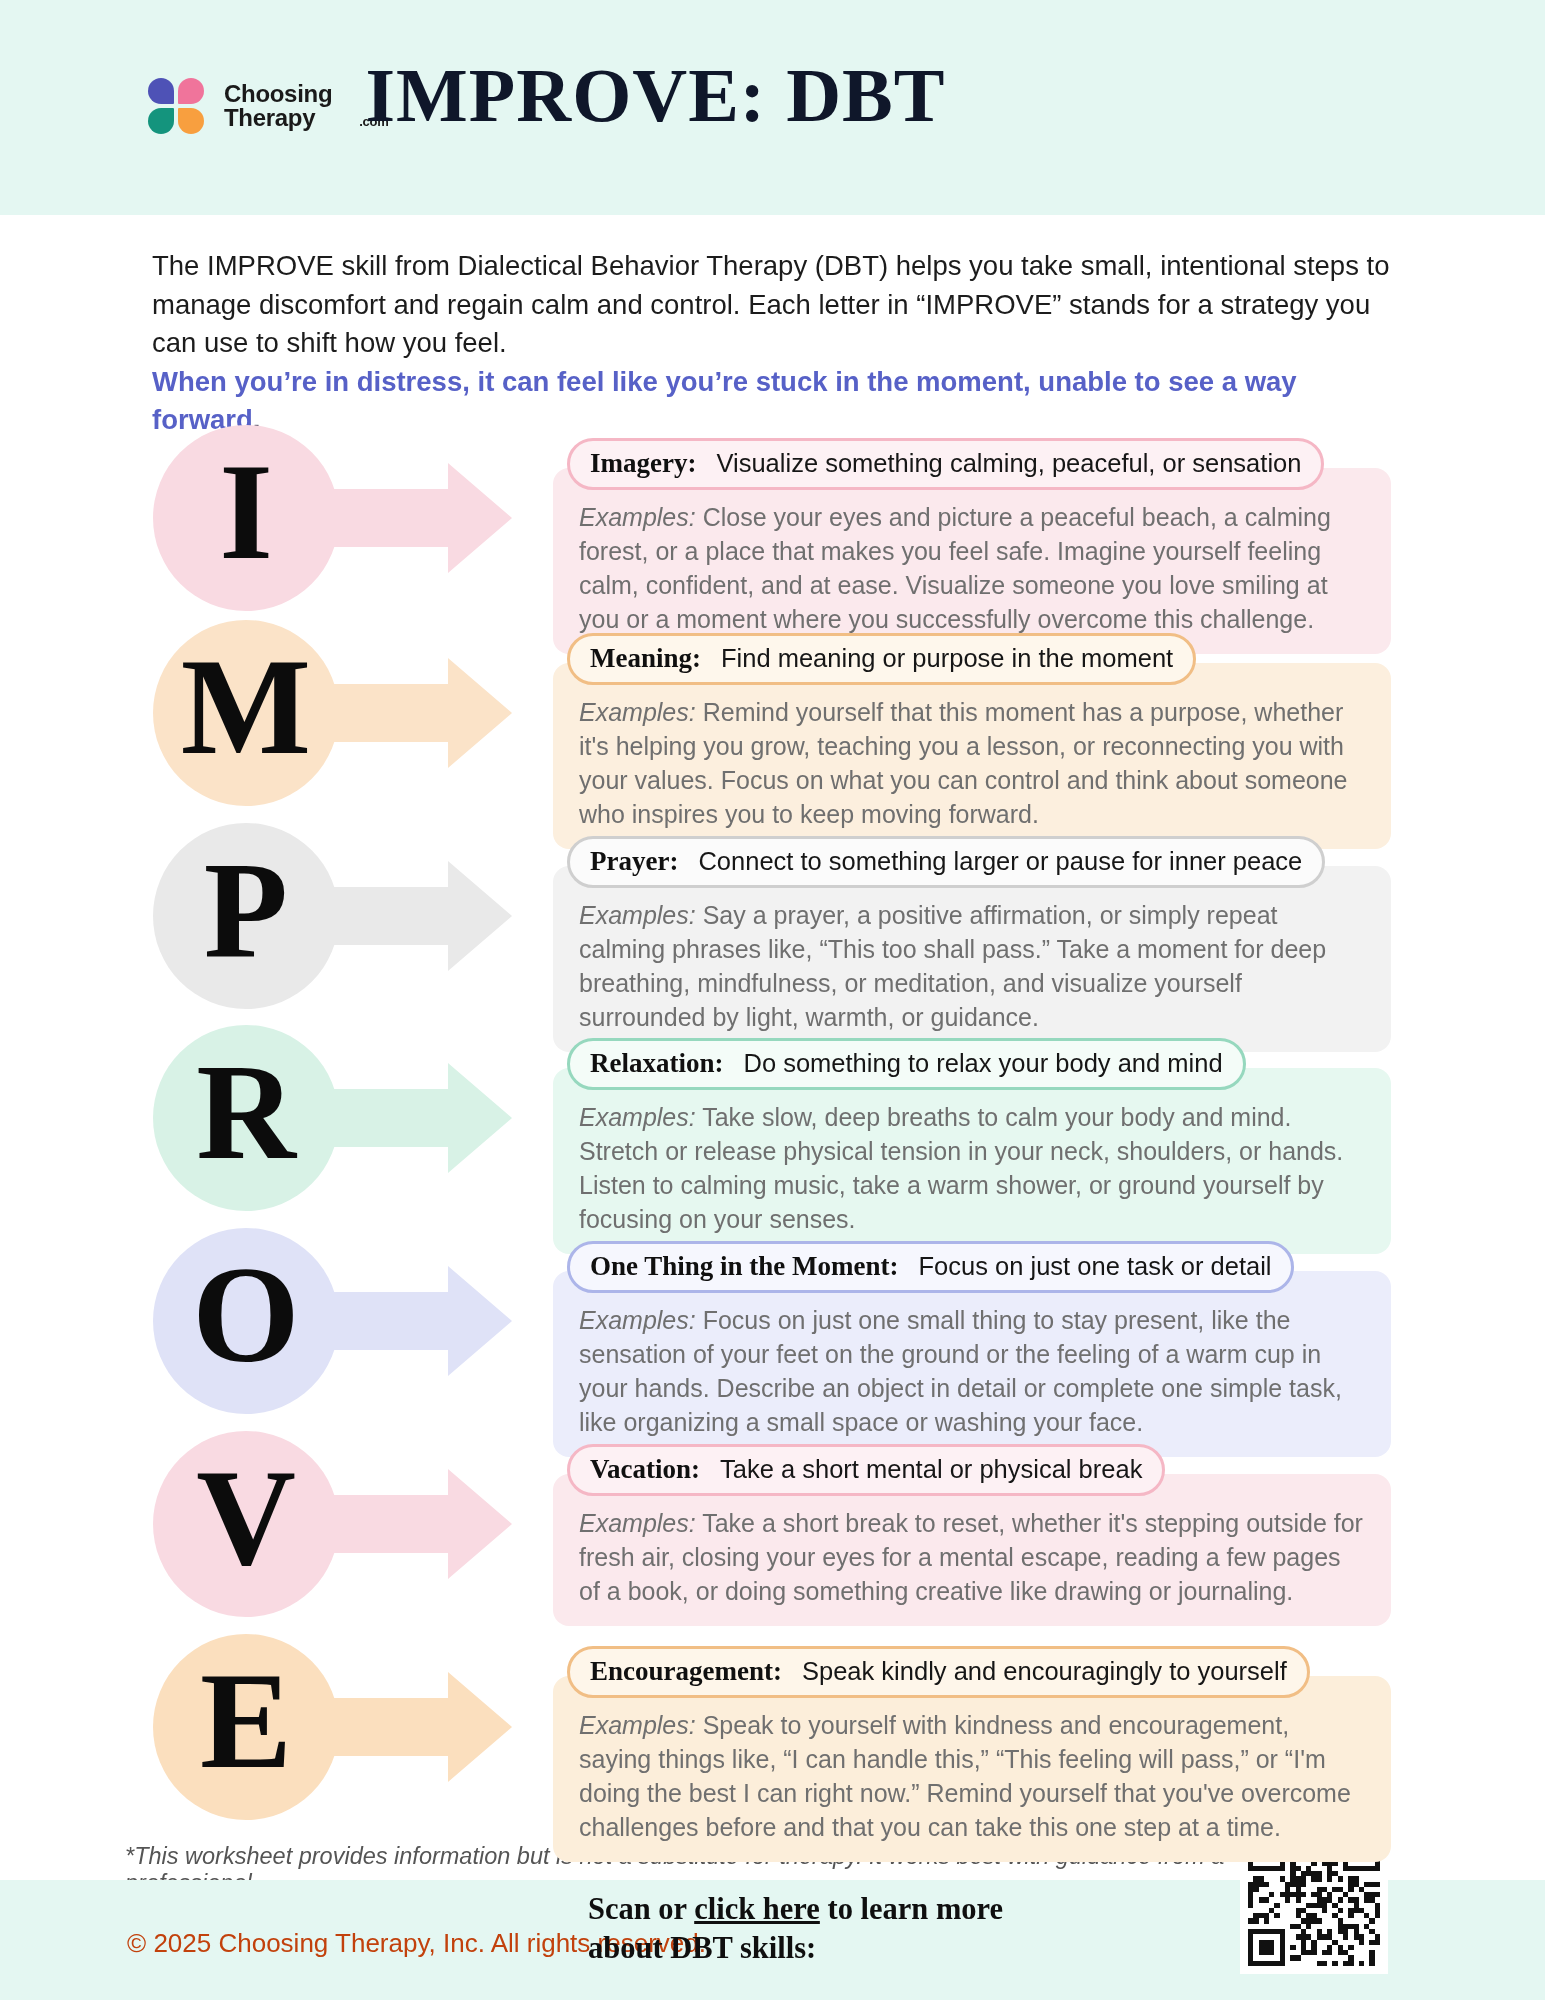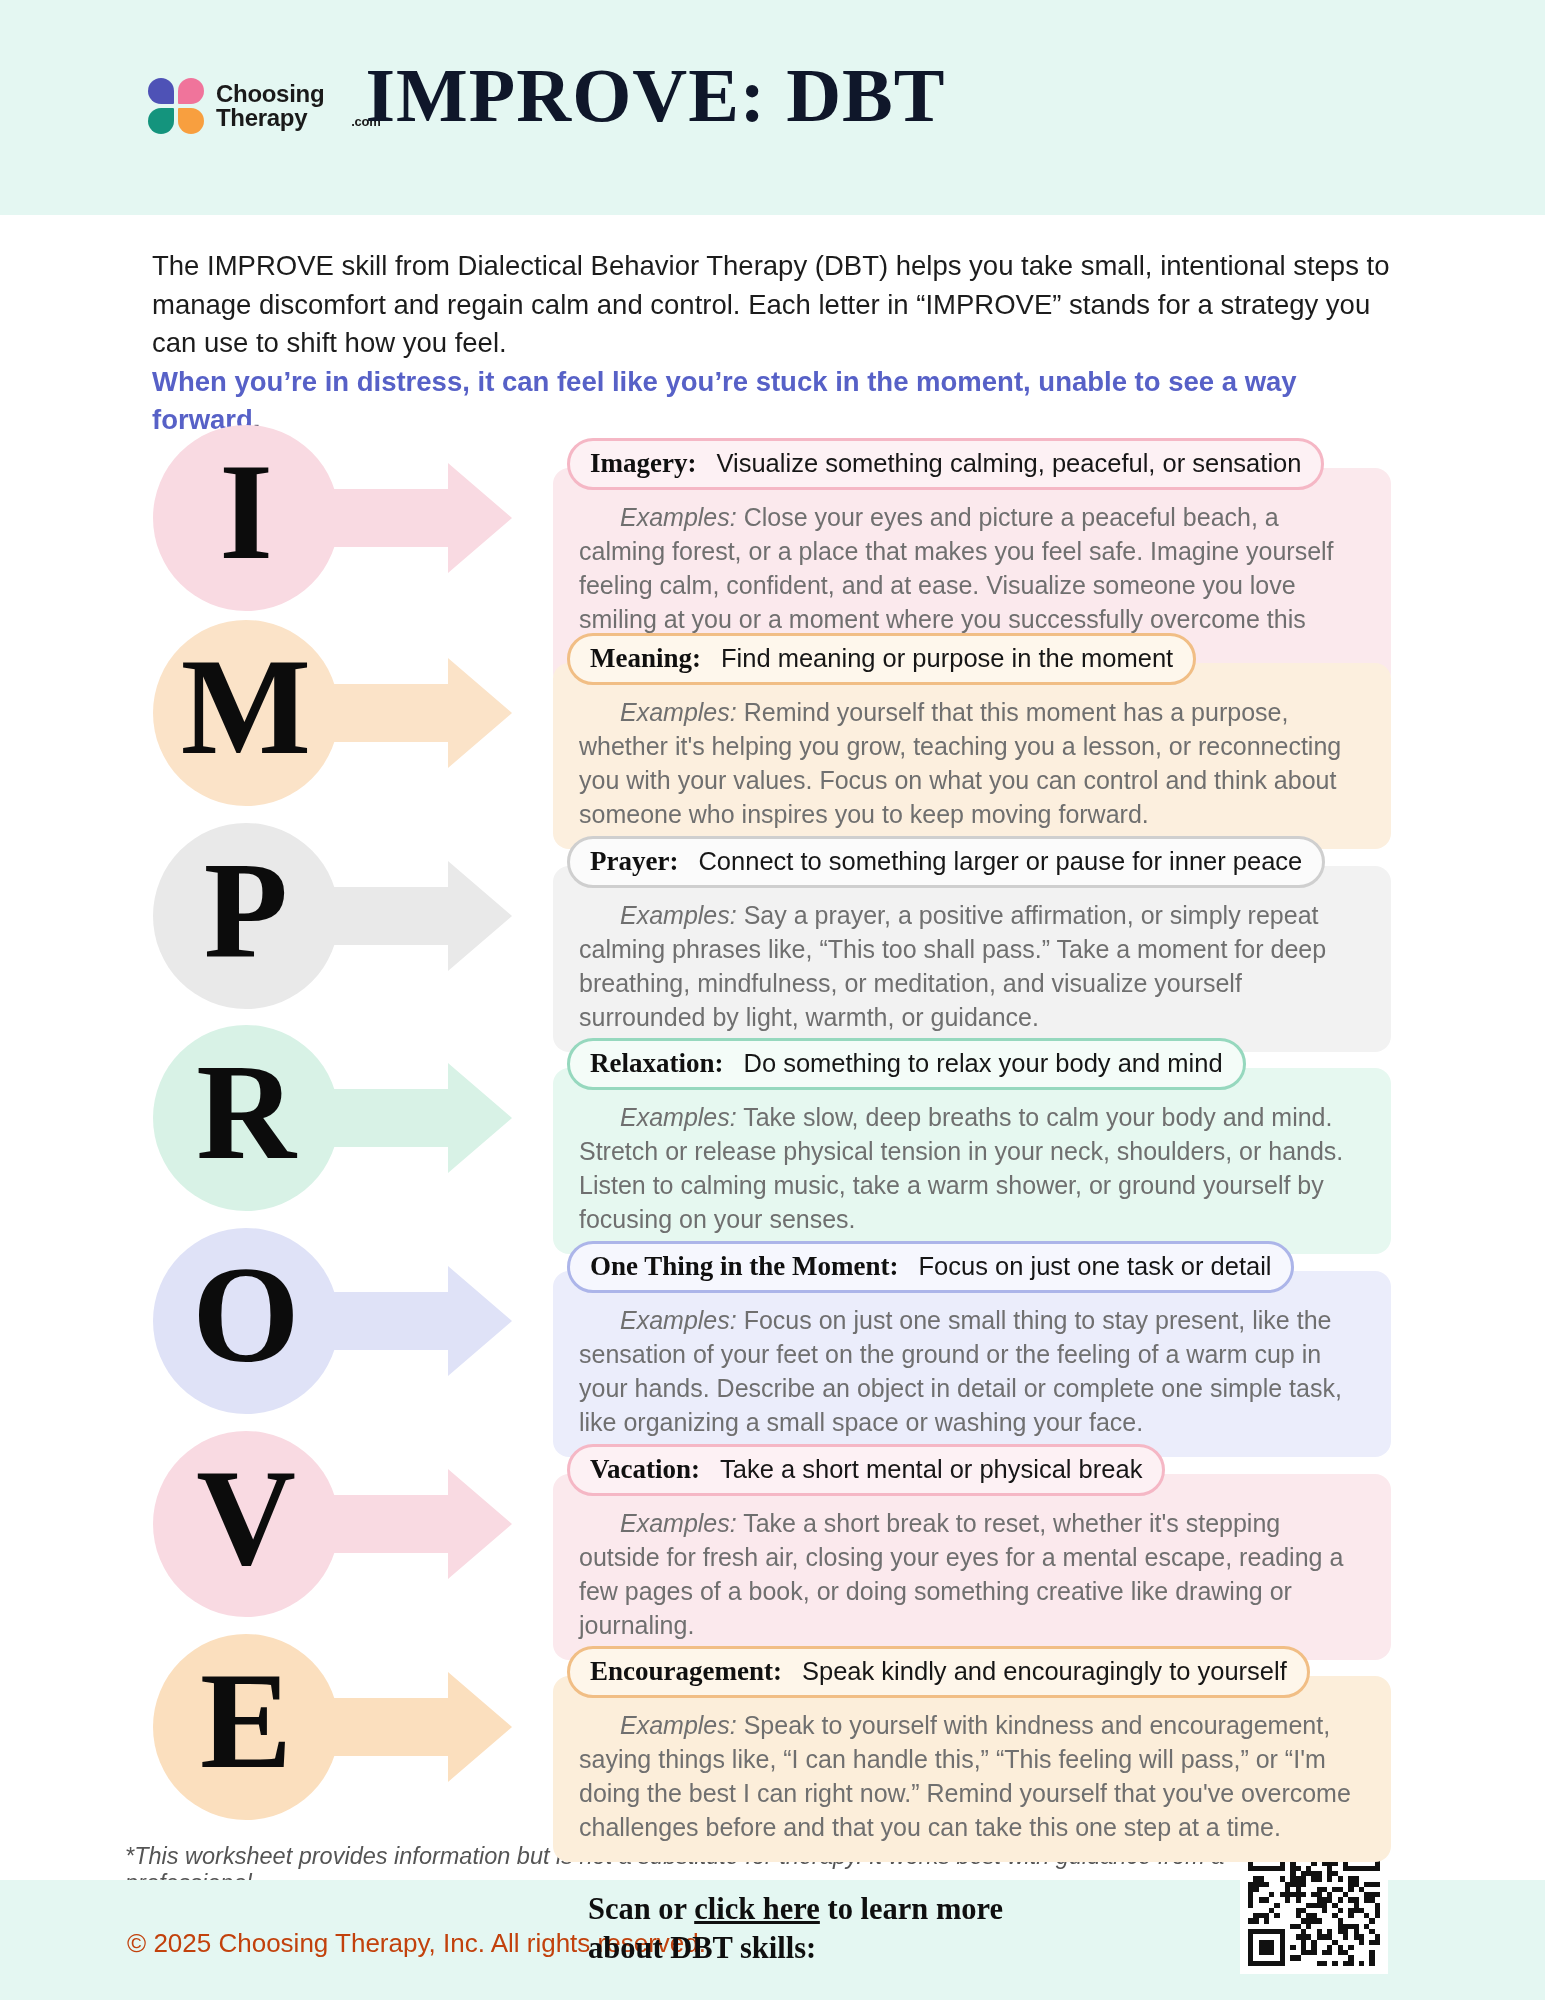--- a/index.html
+++ b/index.html
@@ -2,21 +2,21 @@
 <html><head>
 <meta charset="utf-8">
 <style>
   html,body{margin:0;padding:0;background:#ffffff;}
   .page{position:relative;width:1545px;height:2000px;background:#ffffff;overflow:hidden;
         font-family:"Liberation Sans","DejaVu Sans",sans-serif;}
   
   .band{position:absolute;left:0;width:100%;background:#E4F7F2;}
   .band.top{top:0;height:215px;}
   .band.bottom{top:1880px;height:120px;}
-  .logo{position:absolute;left:148px;top:78px;display:flex;align-items:center;gap:12px;}
+  .logo{position:absolute;left:148px;top:78px;display:flex;align-items:center;gap:20px;}
   .logo-mark{position:relative;width:56px;height:56px;}
   .logo-mark i{position:absolute;width:26px;height:26px;display:block;}
   .lm-tl{left:0;top:0;background:#4E52B6;border-radius:26px 26px 2px 26px;}
   .lm-tr{right:0;top:0;background:#F0749B;border-radius:26px 26px 26px 2px;}
   .lm-bl{left:0;bottom:0;background:#14947D;border-radius:26px 2px 26px 26px;}
   .lm-br{right:0;bottom:0;background:#F89F3F;border-radius:2px 26px 26px 26px;}
   .logo-text{color:#1a1a1a;font-weight:700;font-size:24px;line-height:1.02;letter-spacing:-0.3px;}
   .logo-text .dotcom{font-size:13px;font-weight:700;margin-left:44px;}
   .doc-title{position:absolute;left:0;top:52px;width:1215px;text-align:center;
              font-family:"Liberation Serif","DejaVu Serif",serif;font-weight:700;
@@ -35,21 +35,21 @@
   .blk{position:absolute;left:553px;width:838px;}
   .pill{position:relative;z-index:2;display:inline-flex;align-items:baseline;gap:20px;margin-left:14px;
         padding:7px 20px 8px 20px;border-radius:999px;background:var(--pill);
         border:3px solid var(--border);}
   .pill .plabel{font-family:"Liberation Serif","DejaVu Serif",serif;font-weight:700;
                 font-size:27px;color:#101010;white-space:nowrap;}
   .pill .psummary{font-size:25.5px;color:#161616;white-space:nowrap;}
   .panel{position:relative;z-index:1;margin-top:-22px;background:var(--panel);
          border-radius:16px;padding:32px 26px 18px 26px;}
   .examples{font-size:25px;line-height:1.36;color:#6F6F6F;}
-  .examples .ex-label{font-style:italic;margin-left:41px;}
+  .examples .ex-label{font-style:italic;}
   
   .disclaimer{position:absolute;left:125px;top:1843px;width:1100px;
               font-style:italic;font-size:23.5px;color:#555555;}
   .copyright{position:absolute;left:127px;top:1928px;font-size:26px;color:#c2410c;}
   .scan{position:absolute;right:317px;top:1890px;width:640px;
         font-family:"Liberation Serif","DejaVu Serif",serif;font-weight:700;
         font-size:30.5px;line-height:1.28;color:#0f0f0f;}
   .scan a{color:#0f0f0f;text-decoration:underline;}
   .qr{position:absolute;left:1240px;top:1826px;width:148px;height:148px;background:#ffffff;
       display:flex;align-items:center;justify-content:center;}

